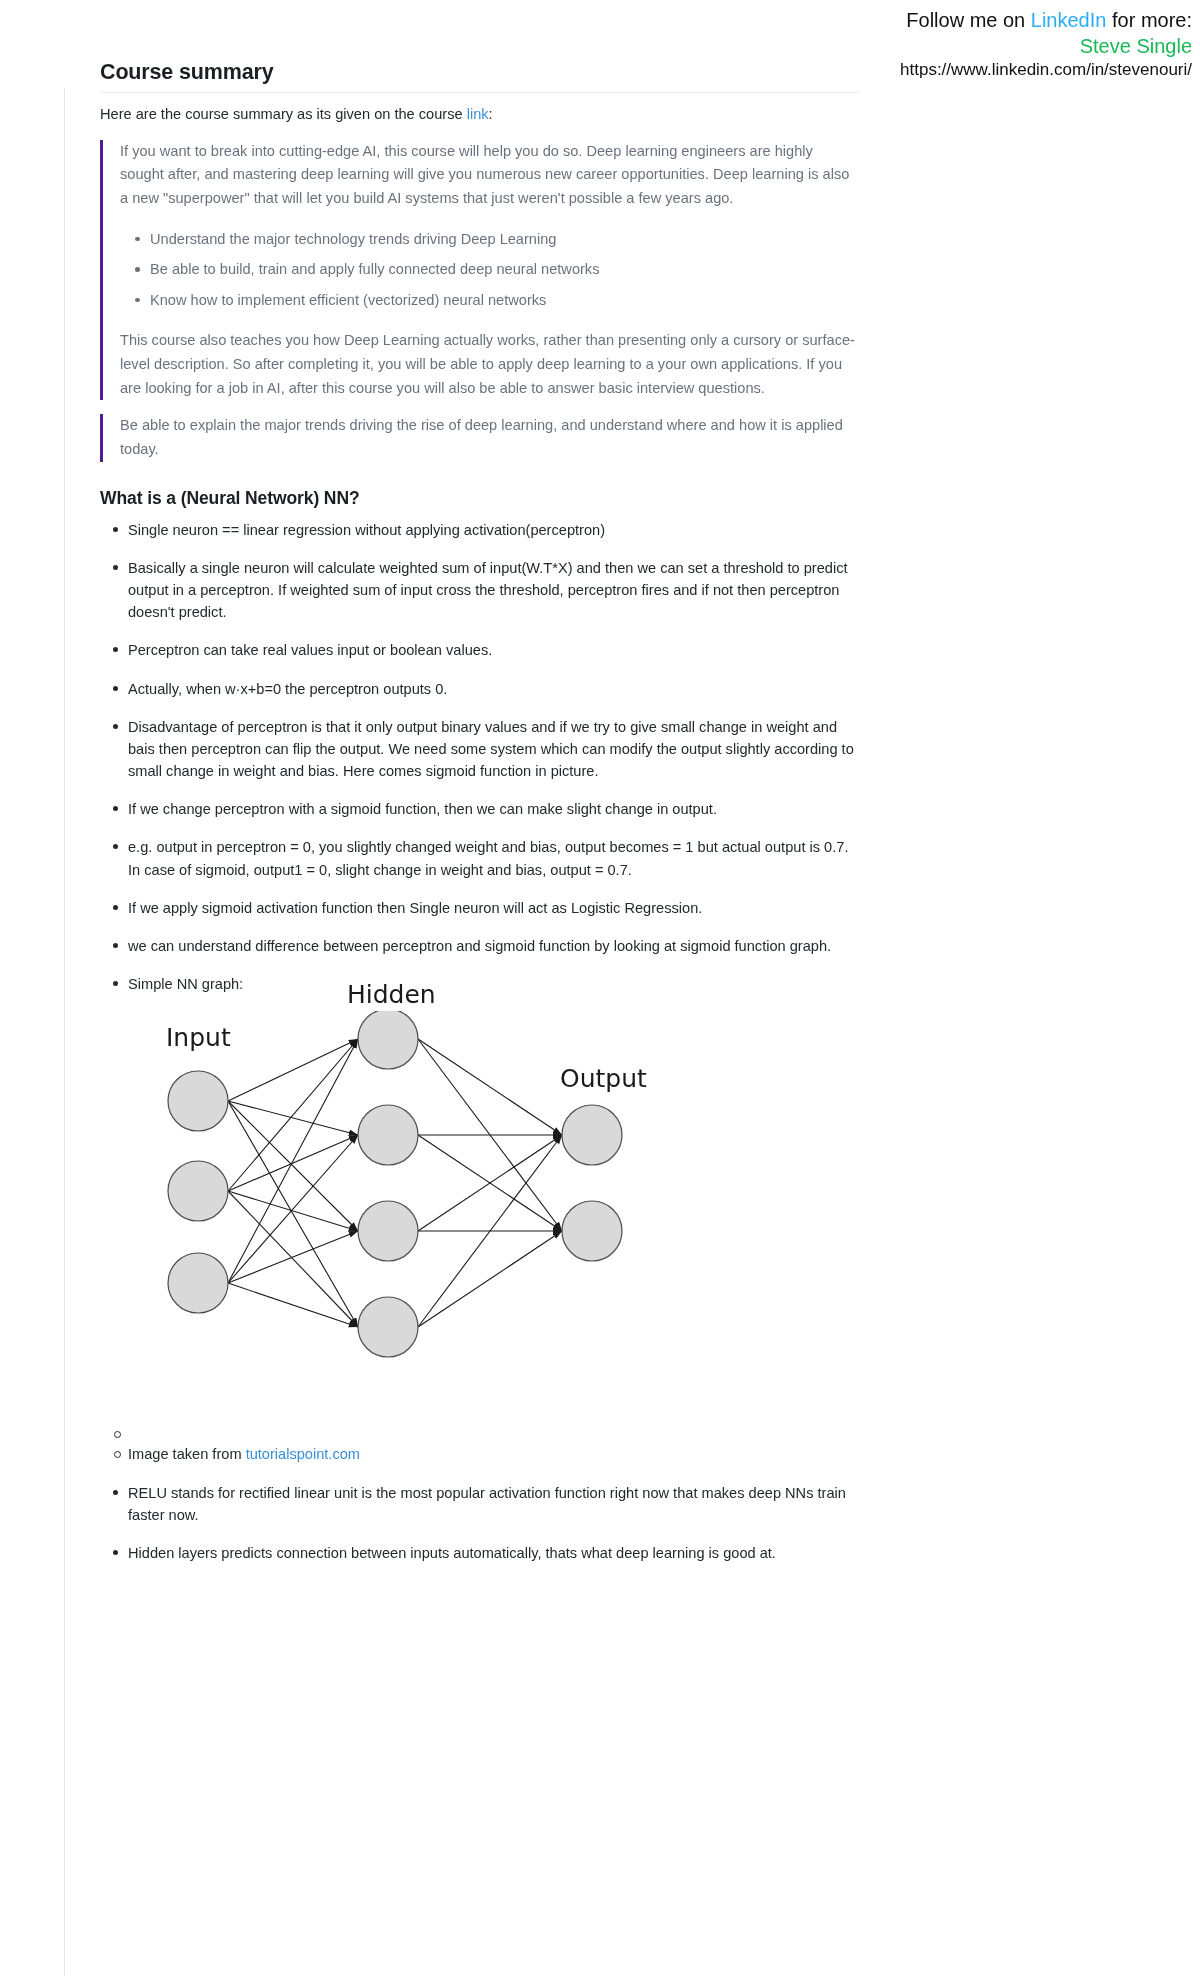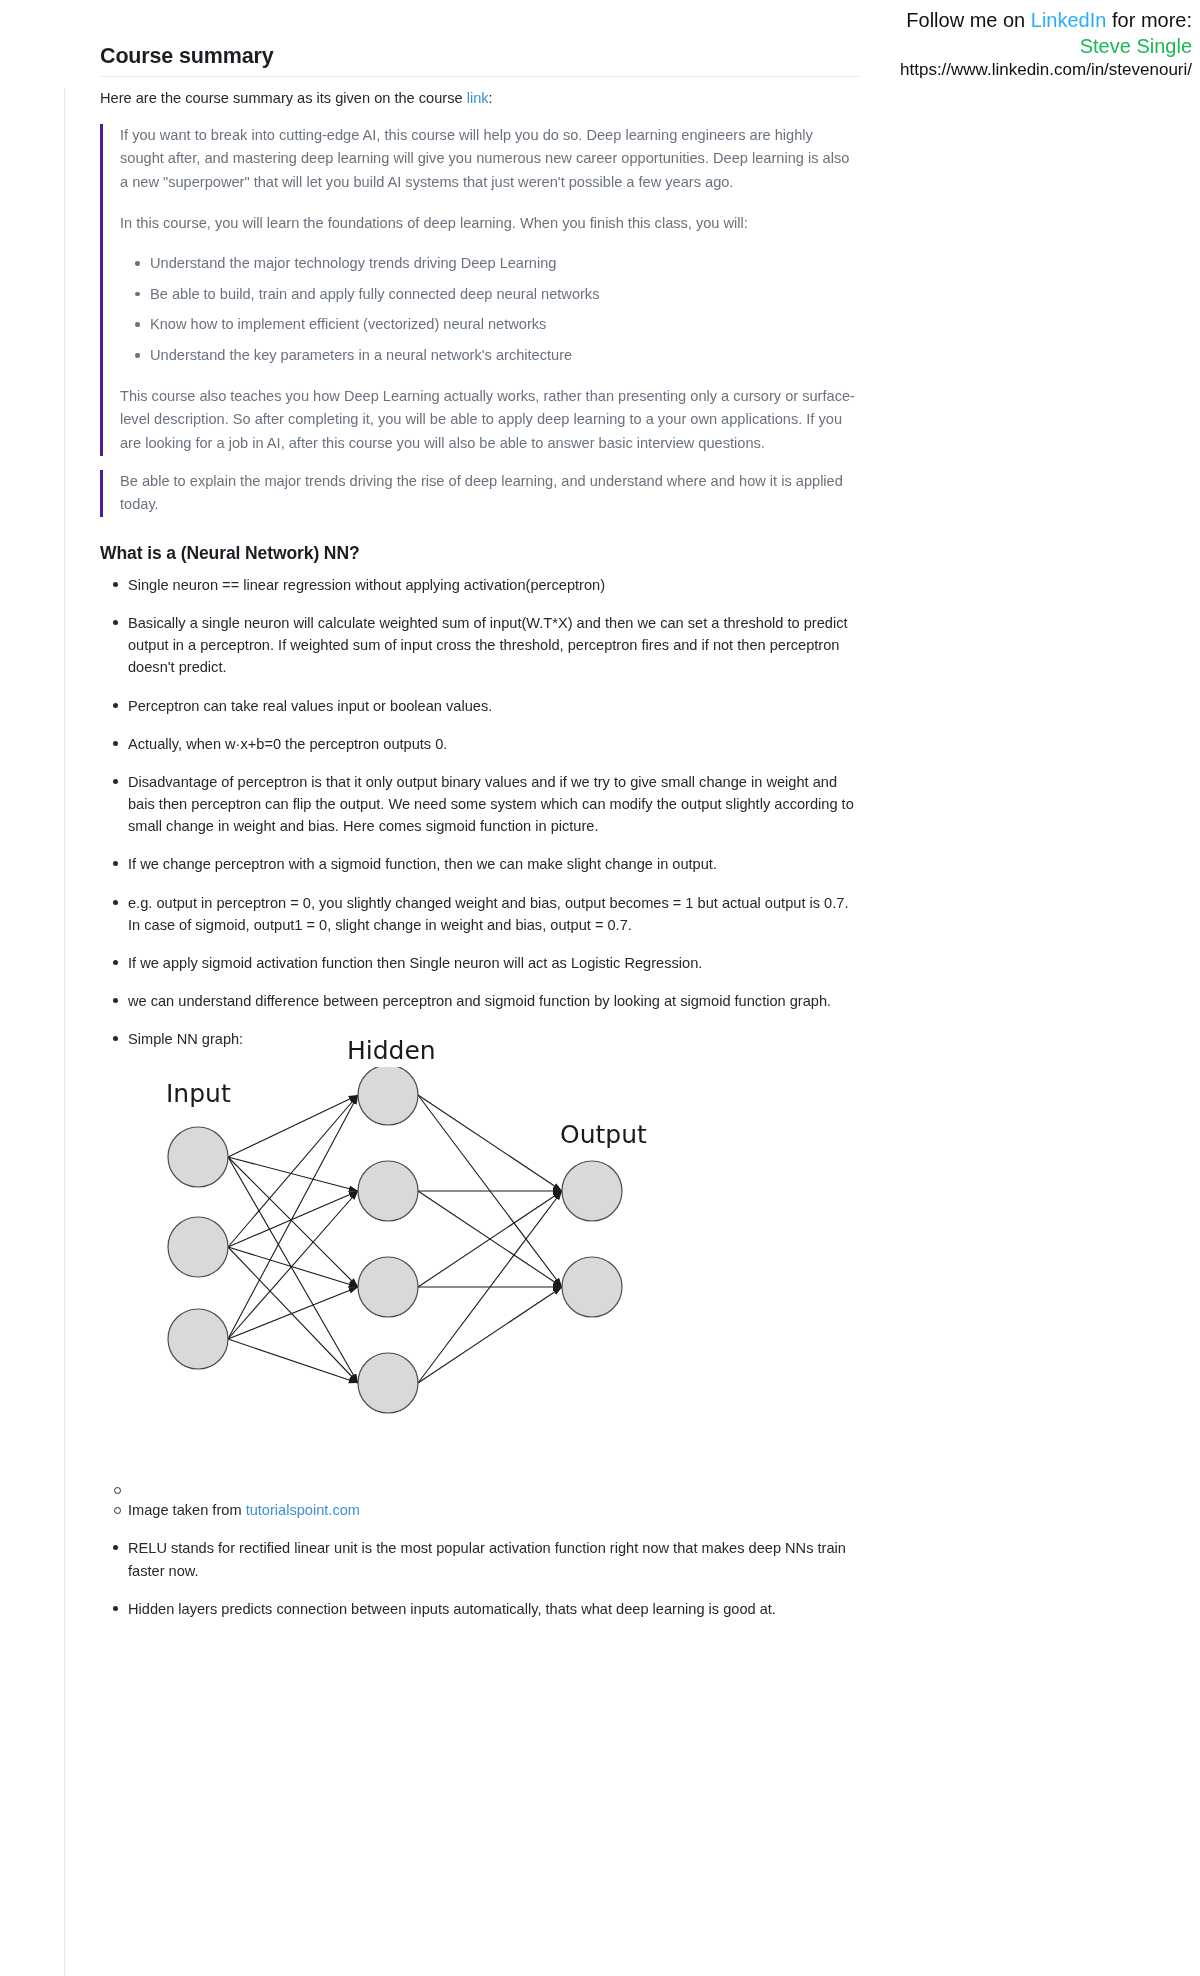--- a/index.html
+++ b/index.html
@@ -38,21 +38,21 @@
   }
   .rule-left {
     position: absolute;
     left: 64px; top: 88px;
     width: 1px; height: 1888px;
     background: #e6e6e6;
   }
   .content {
     position: absolute;
     left: 100px;
-    top: 44px;
+    top: 60px;
     width: 760px;
   }
 
   h1.section {
     font-size: 21.5px;
     font-weight: bold;
     color: #1b1f23;
     margin: 0 0 9px 0;
     padding: 0 0 7px 0;
     border-bottom: 1px solid #eaecef;
@@ -184,26 +184,24 @@
   </div>
 
   <div class="content">
 
     <h1 class="section">Course summary</h1>
 
     <p class="para"><span>Here are the course summary as its given on the course </span><a class="link" href="#">link</a><span>:</span></p>
 
     <blockquote>
       <p>If you want to break into cutting-edge AI, this course will help you do so. Deep learning engineers are highly sought after, and mastering deep learning will give you numerous new career opportunities. Deep learning is also a new "superpower" that will let you build AI systems that just weren't possible a few years ago.</p>
-      <p>In this course, you will learn the foundations of deep learning. When you finish this class, you will:</p>
       <ul>
         <li>Understand the major technology trends driving Deep Learning</li>
         <li>Be able to build, train and apply fully connected deep neural networks</li>
         <li>Know how to implement efficient (vectorized) neural networks</li>
-        <li>Understand the key parameters in a neural network's architecture</li>
       </ul>
       <p>This course also teaches you how Deep Learning actually works, rather than presenting only a cursory or surface-level description. So after completing it, you will be able to apply deep learning to a your own applications. If you are looking for a job in AI, after this course you will also be able to answer basic interview questions.</p>
     </blockquote>
 
 
     <blockquote class="single">
       <p>Be able to explain the major trends driving the rise of deep learning, and understand where and how it is applied today.</p>
     </blockquote>
 
     <h2 class="subsection">What is a (Neural Network) NN?</h2>

